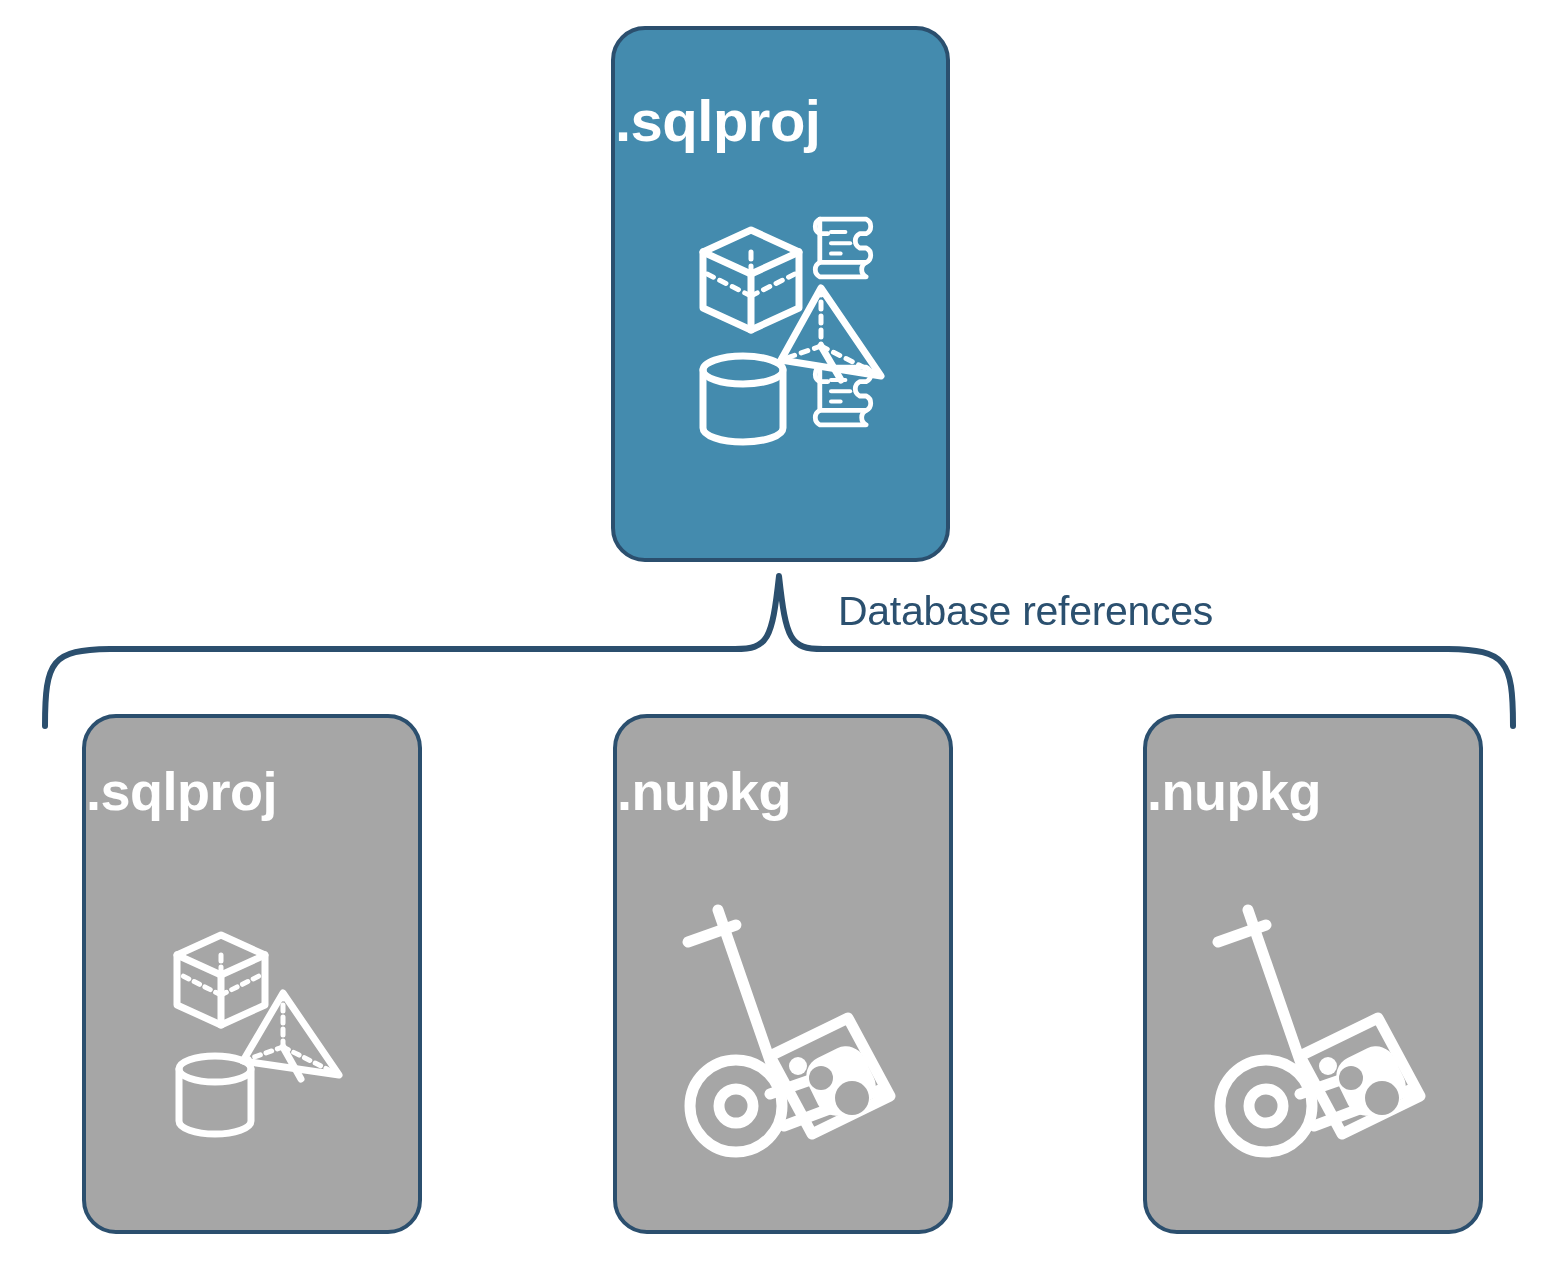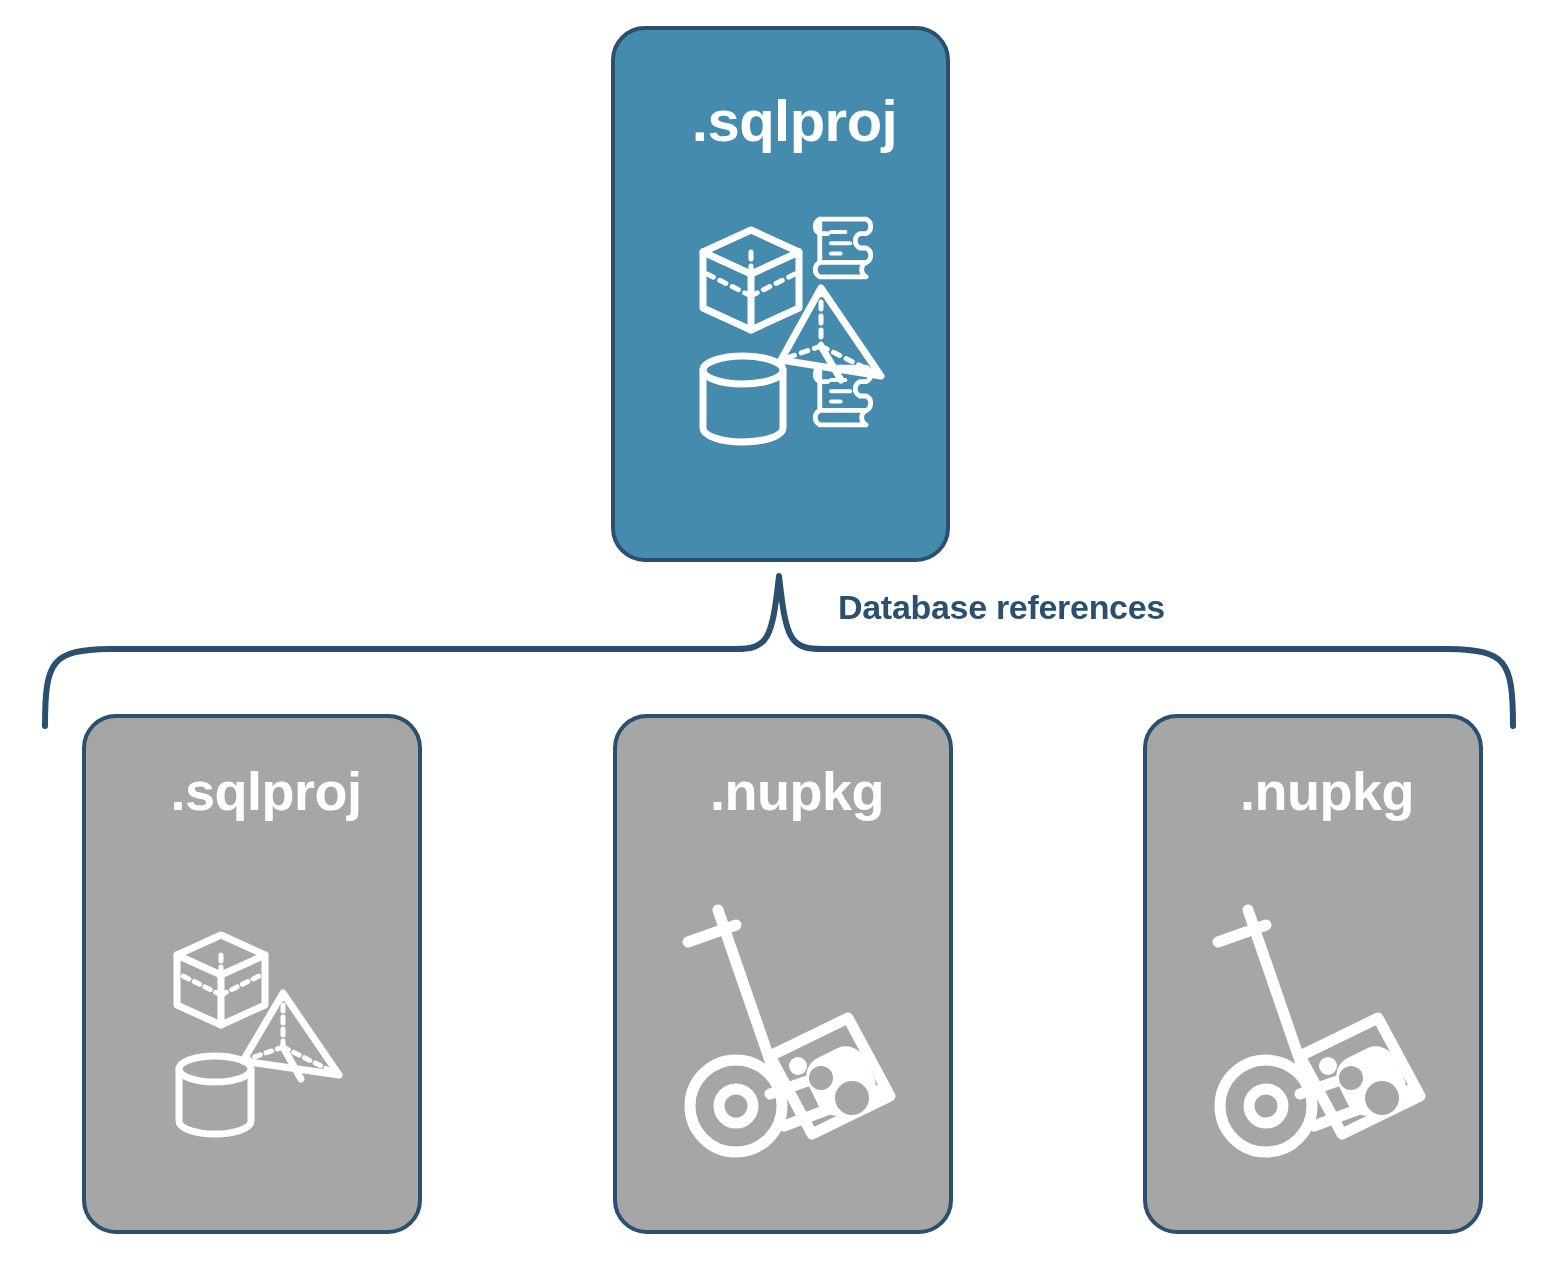--- a/index.html
+++ b/index.html
@@ -26,27 +26,26 @@
     border-radius: 34px;
     display: block;
   }
   .node.primary   { background: #448bae; }
   .node.secondary { background: #a6a6a6; }
 
   .node-title {
     position: absolute;
     left: 0;
     right: 0;
-    text-align: center;
+    text-align: left;
     color: #ffffff;
     font-weight: bold;
     letter-spacing: -0.5px;
     line-height: 1;
     user-select: none;
-    margin-left: 28px;
   }
   .node-art {
     position: absolute;
     left: 0;
     right: 0;
     display: flex;
     align-items: center;
     justify-content: center;
   }
 
@@ -71,22 +70,22 @@
     position: absolute;
     left: 0; top: 0;
     width: 1566px; height: 1274px;
     pointer-events: none;
   }
   #brace-label {
     position: absolute;
     left: 838px;
     top: 588px;
     color: #2b506f;
-    font-size: 34px;
-    font-weight: bold;
+    font-size: 41px;
+    font-weight: normal;
     letter-spacing: -0.3px;
     white-space: nowrap;
     user-select: none;
   }
 </style>
 </head>
 <body>
 
 <div id="stage">
 

